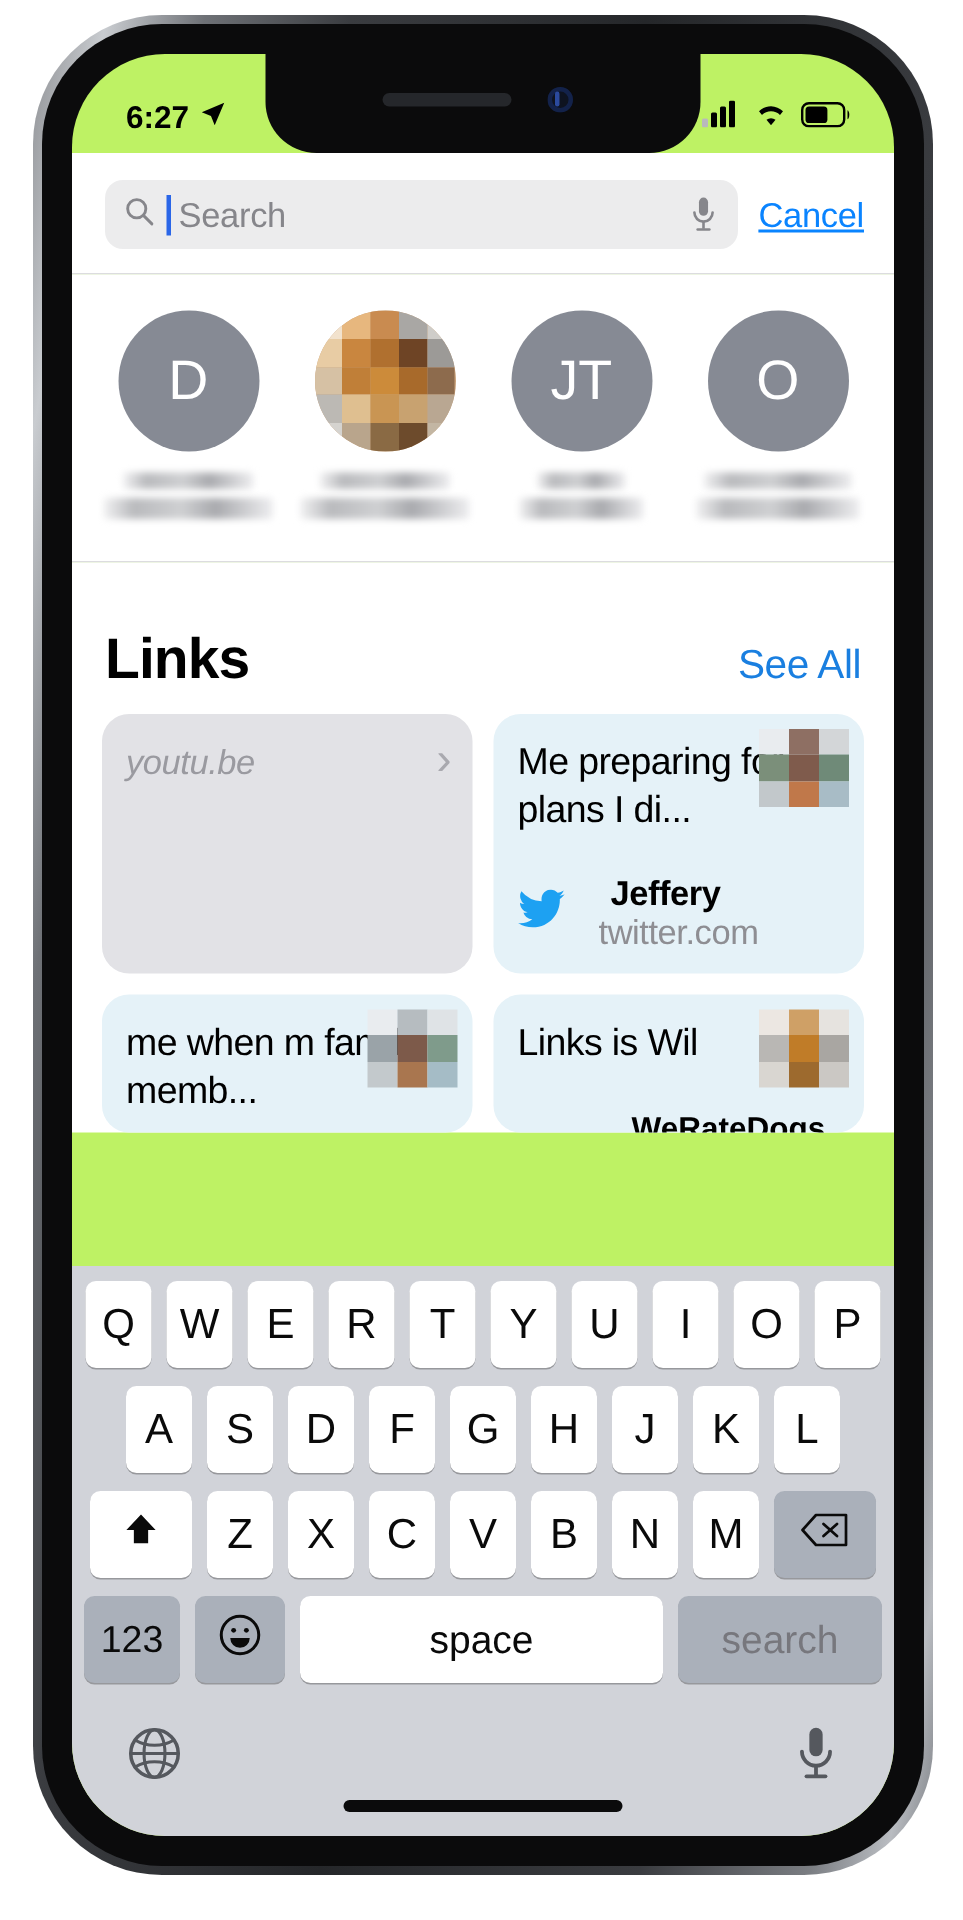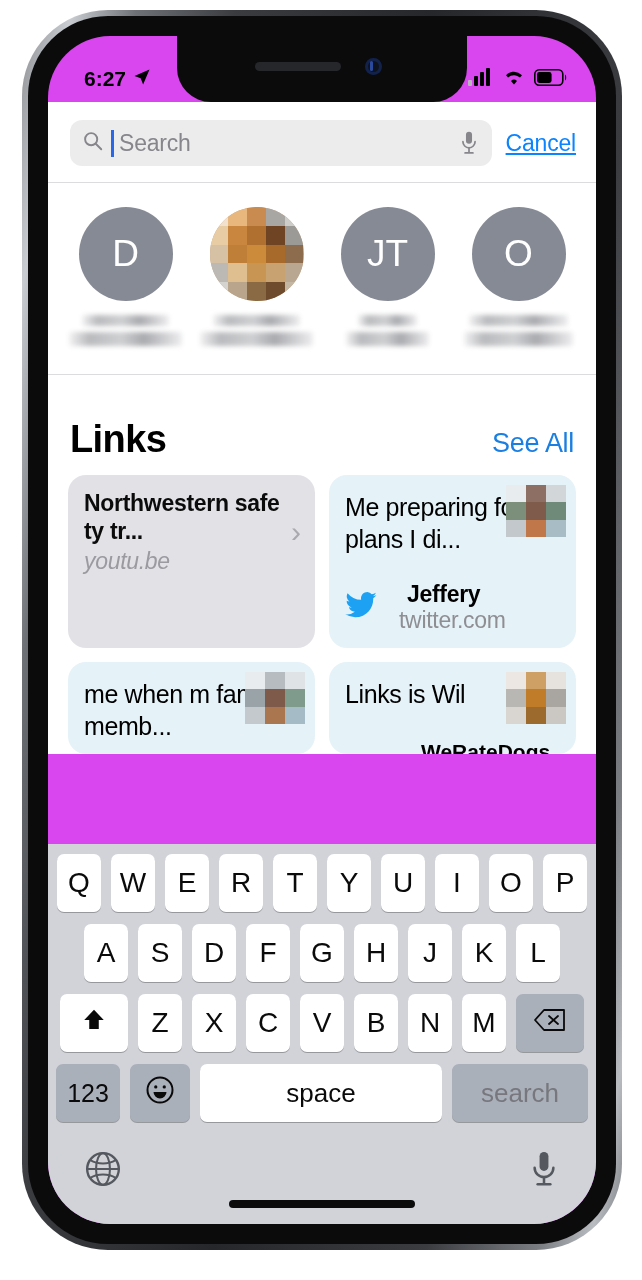--- a/index.html
+++ b/index.html
@@ -24,21 +24,21 @@
     left: 28px; top: 16px;
     width: 588px; height: 1228px;
     border-radius: 80px;
     background: #0b0b0c;
   }
   #screen {
     position: absolute;
     left: 48px; top: 36px;
     width: 548px; height: 1188px;
     border-radius: 62px;
-    background: #d946ef;
+    background: #bef264;
     overflow: hidden;
   }
   
   .side-btn { position: absolute; background: linear-gradient(180deg,#6d7075,#42454a,#6d7075); border-radius: 3px; }
   #btn-mute  { left: 17px; top: 238px;  width: 7px; height: 36px; }
   #btn-volup { left: 16px; top: 312px;  width: 8px; height: 68px; }
   #btn-voldn { left: 16px; top: 398px;  width: 8px; height: 68px; }
   #btn-power { right: 16px; top: 360px; width: 8px; height: 104px; }
 
   
@@ -390,21 +390,20 @@
     <div id="links-head">
       <div id="links-title">Links</div>
       <div id="see-all">See All</div>
     </div>
 
     <div id="cards-grid">
 
       <div class="card card-yt">
         <div class="card-body">
           <div class="card-body-text">
-            <div class="card-title">Northwestern safety tr...</div>
             <div class="card-domain">youtu.be</div>
           </div>
           <div class="chevron">›</div>
         </div>
       </div>
 
       <div class="card card-tw">
         <div class="tw-text">Me preparing for plans I di...</div>
         <div class="tw-pixel" style="grid-template-columns:repeat(3,1fr);grid-template-rows:repeat(3,1fr);">
           <i style="background:#e9ecef"></i>

